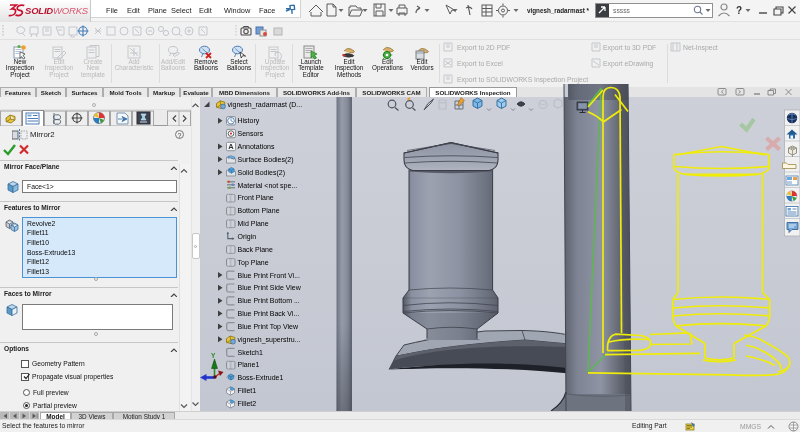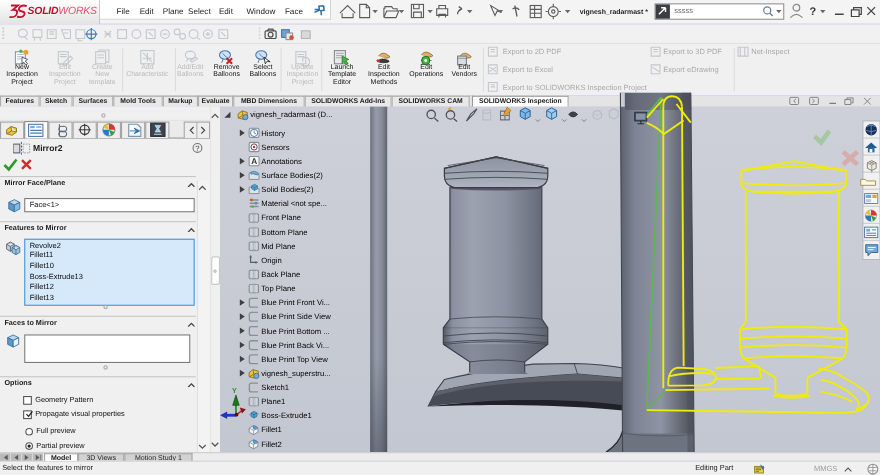--- a/index.html
+++ b/index.html
@@ -539,21 +539,21 @@
         <path d="M176 5.5 l-3 3 l3 3" fill="none" stroke="#444" stroke-width="1.1"></path>
         <path d="M183 5.5 l3 3 l-3 3" fill="none" stroke="#444" stroke-width="1.1"></path>
       </svg>
     </div>
 
     <svg width="16" height="14" style="position:absolute;left:12px;top:31px">
       <rect x="0" y="3" width="6" height="8" fill="#d8dce2" stroke="#555" stroke-width="0.9"></rect>
       <rect x="9" y="3" width="6" height="8" fill="#eef0f3" stroke="#999" stroke-width="0.9" stroke-dasharray="1.5,1"></rect>
       <path d="M7.5 1 v12" stroke="#2a6db5" stroke-width="0.9" stroke-dasharray="2,1.2"></path>
     </svg>
-    <span style="position:absolute;left:30px;top:33px;font-size:7.8px;font-weight:bold;color:#1a1a1a">Mirror2</span>
+    <span style="position:absolute;left:30px;top:33px;font-size:7.8px;font-weight:normal;color:#1a1a1a">Mirror2</span>
     <span style="position:absolute;left:175px;top:33px;font-size:7px;color:#444;border:1px solid #777;border-radius:50%;width:9px;height:9px;text-align:center;line-height:9px">?</span>
     <svg width="40" height="14" style="position:absolute;left:3px;top:46px">
       <path d="M1 7 l4 4 l7 -9" fill="none" stroke="#2a9c2a" stroke-width="2.4"></path>
       <path d="M17 2.5 l8 8 M25 2.5 l-8 8" fill="none" stroke="#d42a2a" stroke-width="2.2"></path>
     </svg>
     <div class="divline" style="top:63px"></div>
 
     <span class="sechdr" style="top:66px">Mirror Face/Plane</span>
     <svg class="chev" style="left:170px;top:69px" width="8" height="5">
         <path d="M1 4 l3 -3 l3 3" fill="none" stroke="#444" stroke-width="1.2"></path>

